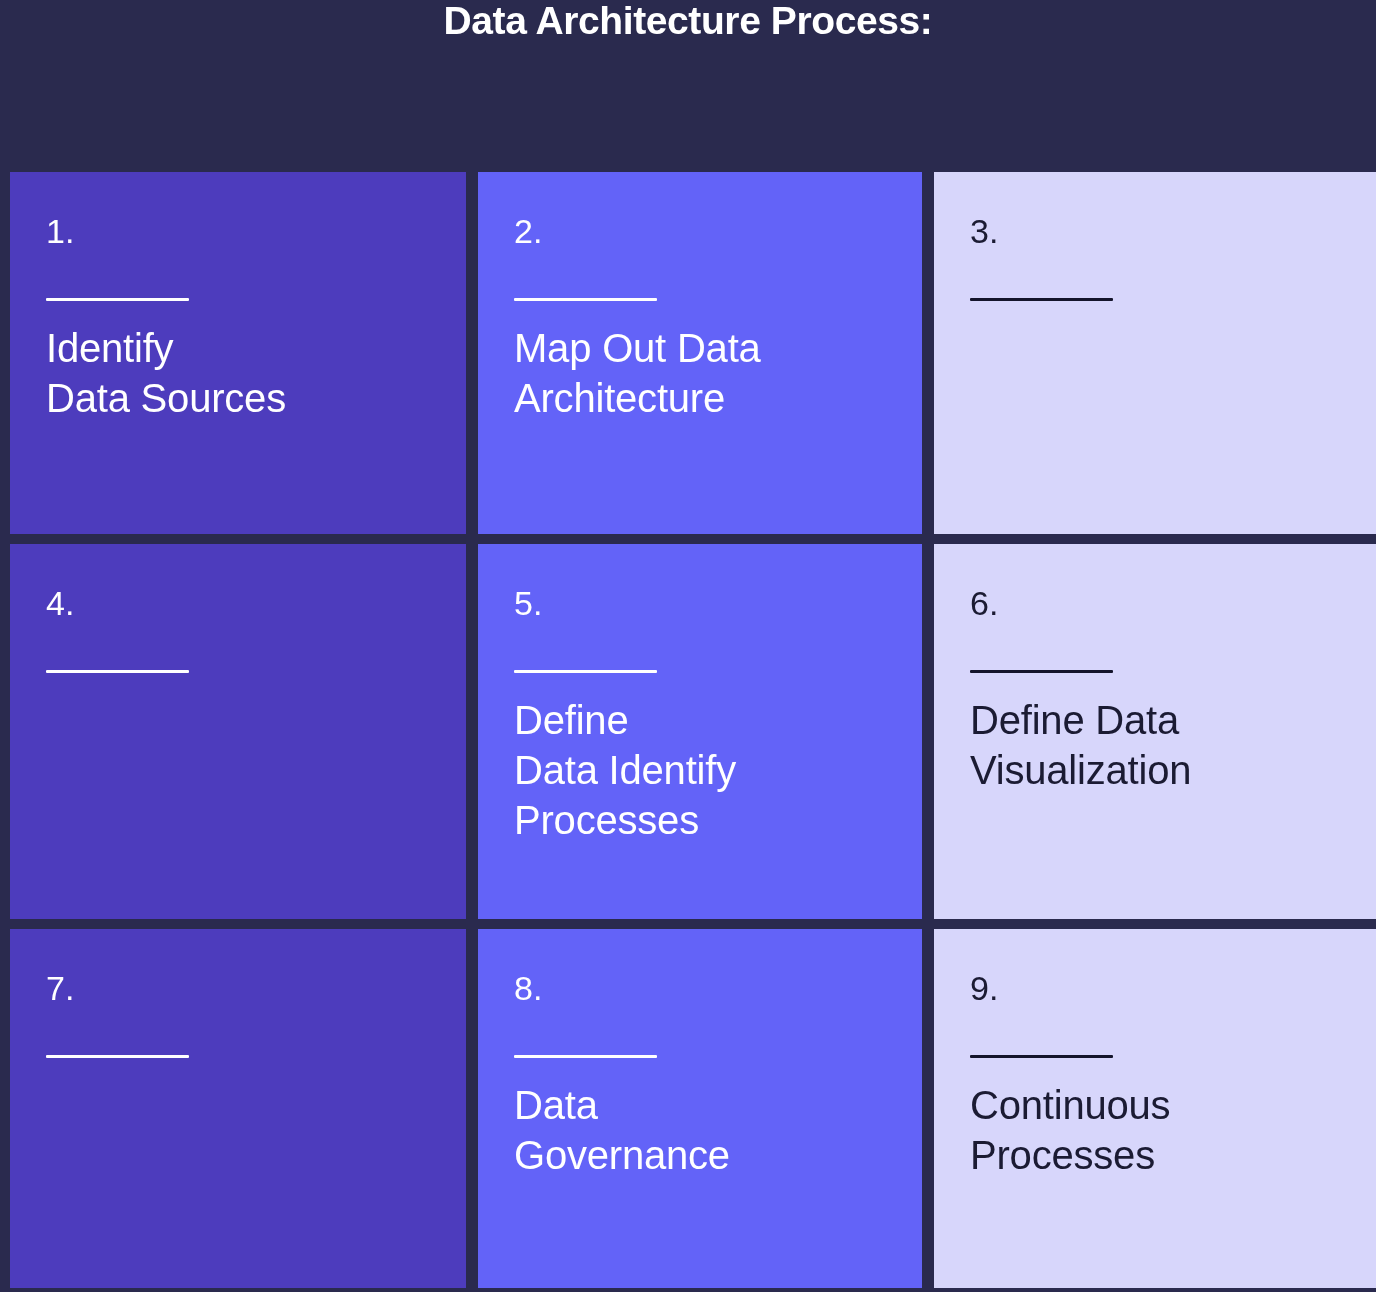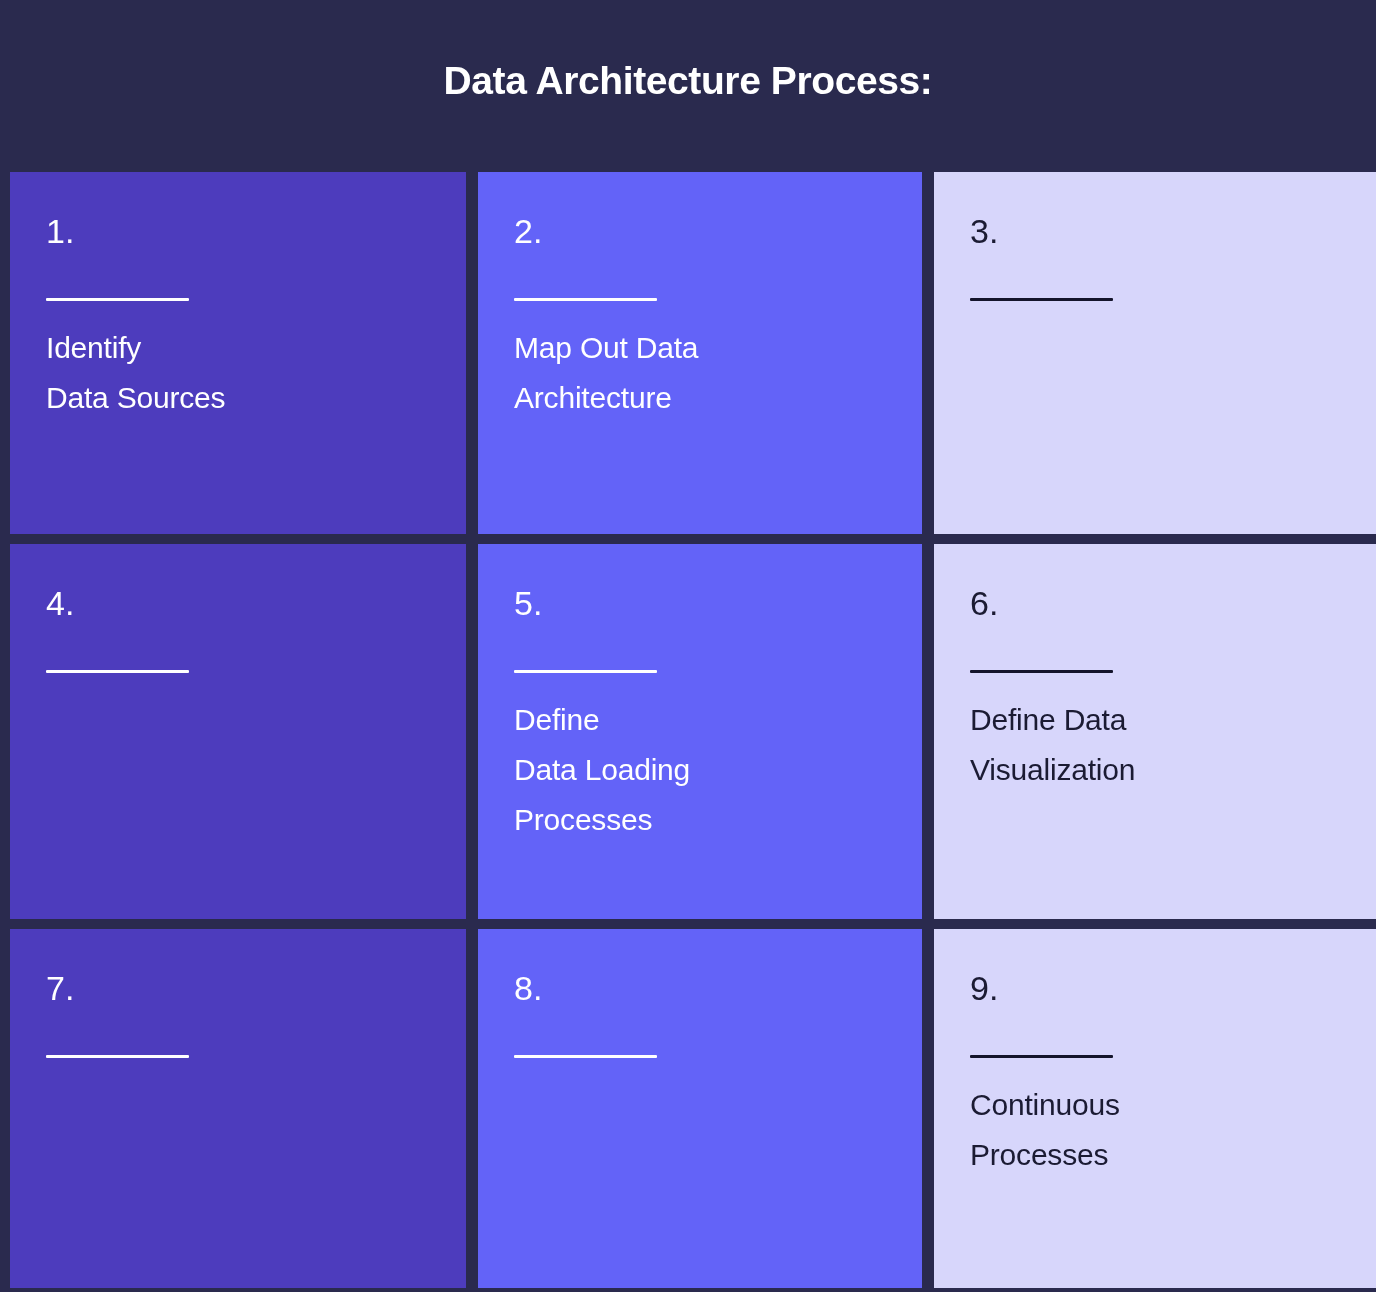--- a/index.html
+++ b/index.html
@@ -22,21 +22,20 @@
     height: 1292px;
     background: #2a2a4e;
     display: flex;
     flex-direction: column;
   }
 
   
   .title-bar {
     height: 172px;
     display: flex;
-    align-items: center;
     justify-content: center;
     flex: 0 0 auto;
   }
 
   .title {
     color: #ffffff;
     font-size: 39px;
     font-weight: bold;
     letter-spacing: -0.4px;
     text-align: center;
@@ -90,21 +89,21 @@
 
   .rule {
     width: 143px;
     height: 3px;
     margin-top: 50px;
     margin-bottom: 22px;
     border-radius: 1px;
   }
 
   .label {
-    font-size: 30px;
+    font-size: 40px;
     line-height: 50px;
     font-weight: normal;
     letter-spacing: -0.2px;
     white-space: pre-line;
   }
 </style>
 </head>
 <body>
 
 <div class="infographic">
@@ -136,39 +135,41 @@
 
     <div class="cell deep">
       <div class="num">4.</div>
       <div class="rule"></div>
     </div>
 
     <div class="cell bright">
       <div class="num">5.</div>
       <div class="rule"></div>
       <div class="label">Define
-Data Loading
+Data Identify
 Processes</div>
     </div>
 
     <div class="cell light">
       <div class="num">6.</div>
       <div class="rule"></div>
       <div class="label">Define Data
 Visualization</div>
     </div>
 
     <div class="cell deep">
       <div class="num">7.</div>
       <div class="rule"></div>
     </div>
 
     <div class="cell bright">
       <div class="num">8.</div>
       <div class="rule"></div>
+      <div class="label">Data
+Governance</div>
     </div>
 
     <div class="cell light">
       <div class="num">9.</div>
       <div class="rule"></div>
       <div class="label">Continuous
 Processes</div>
     </div>
 
   </div>

